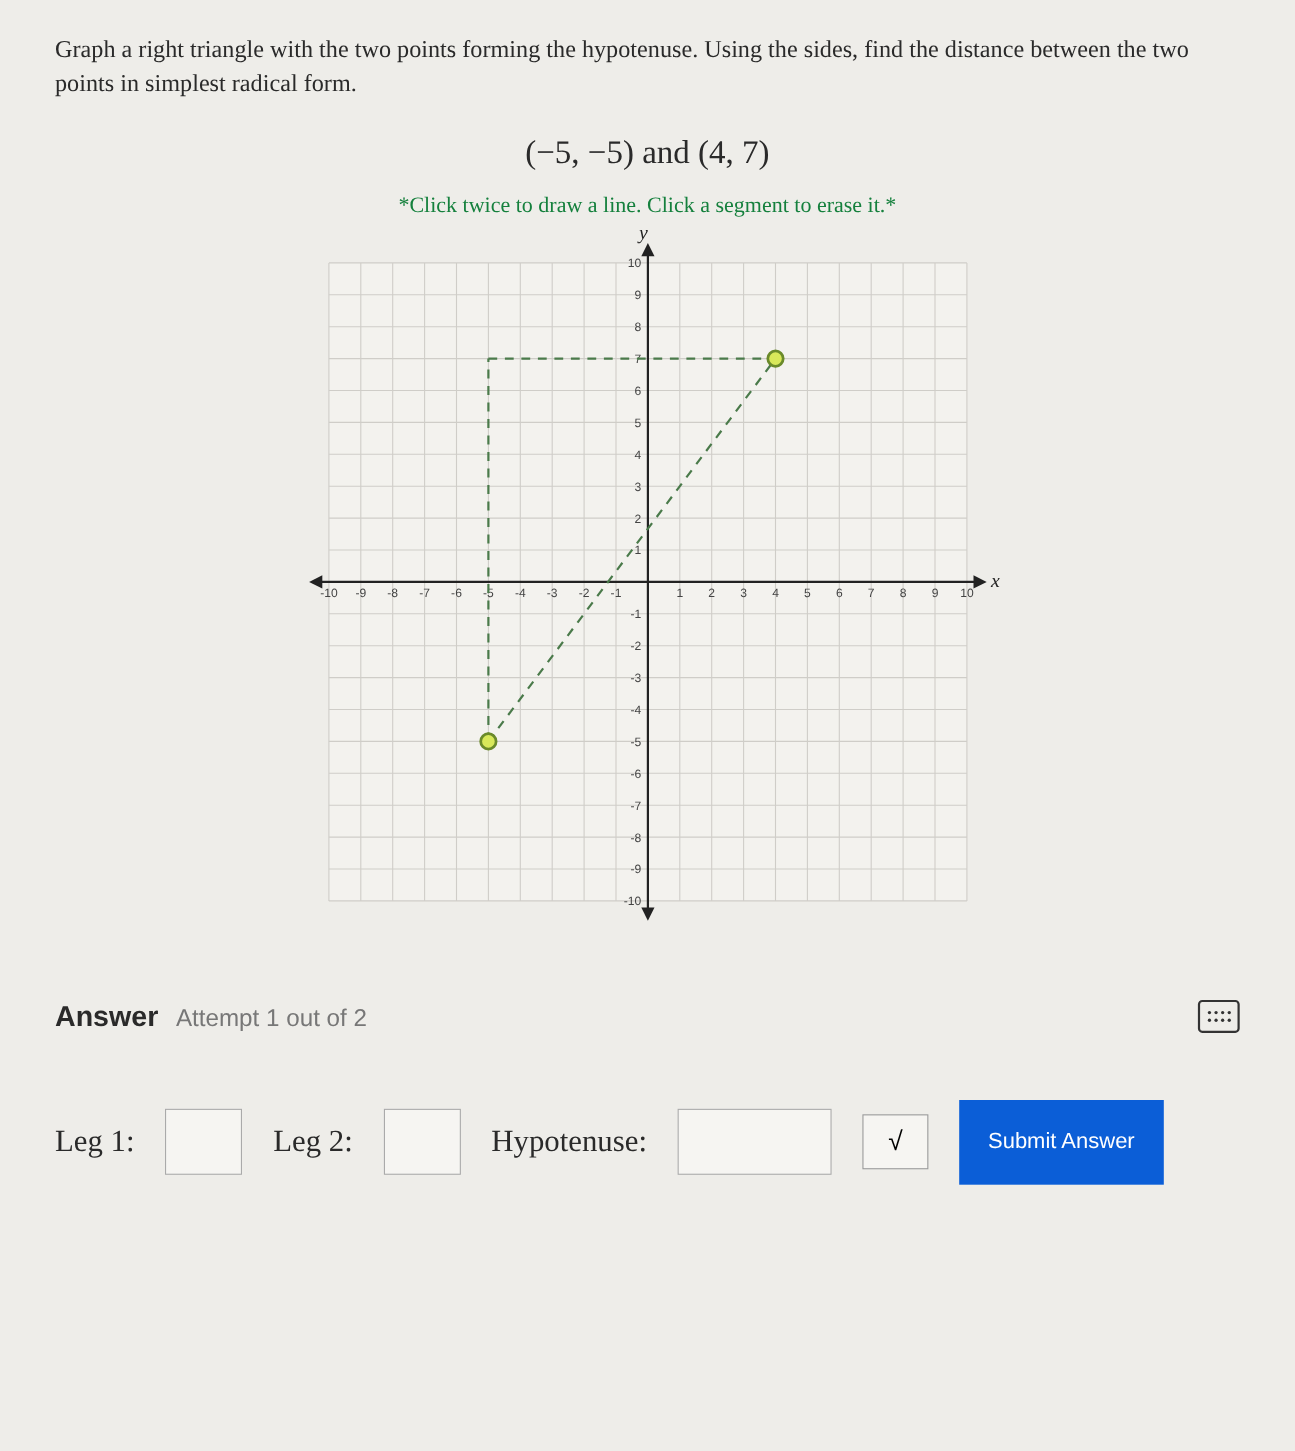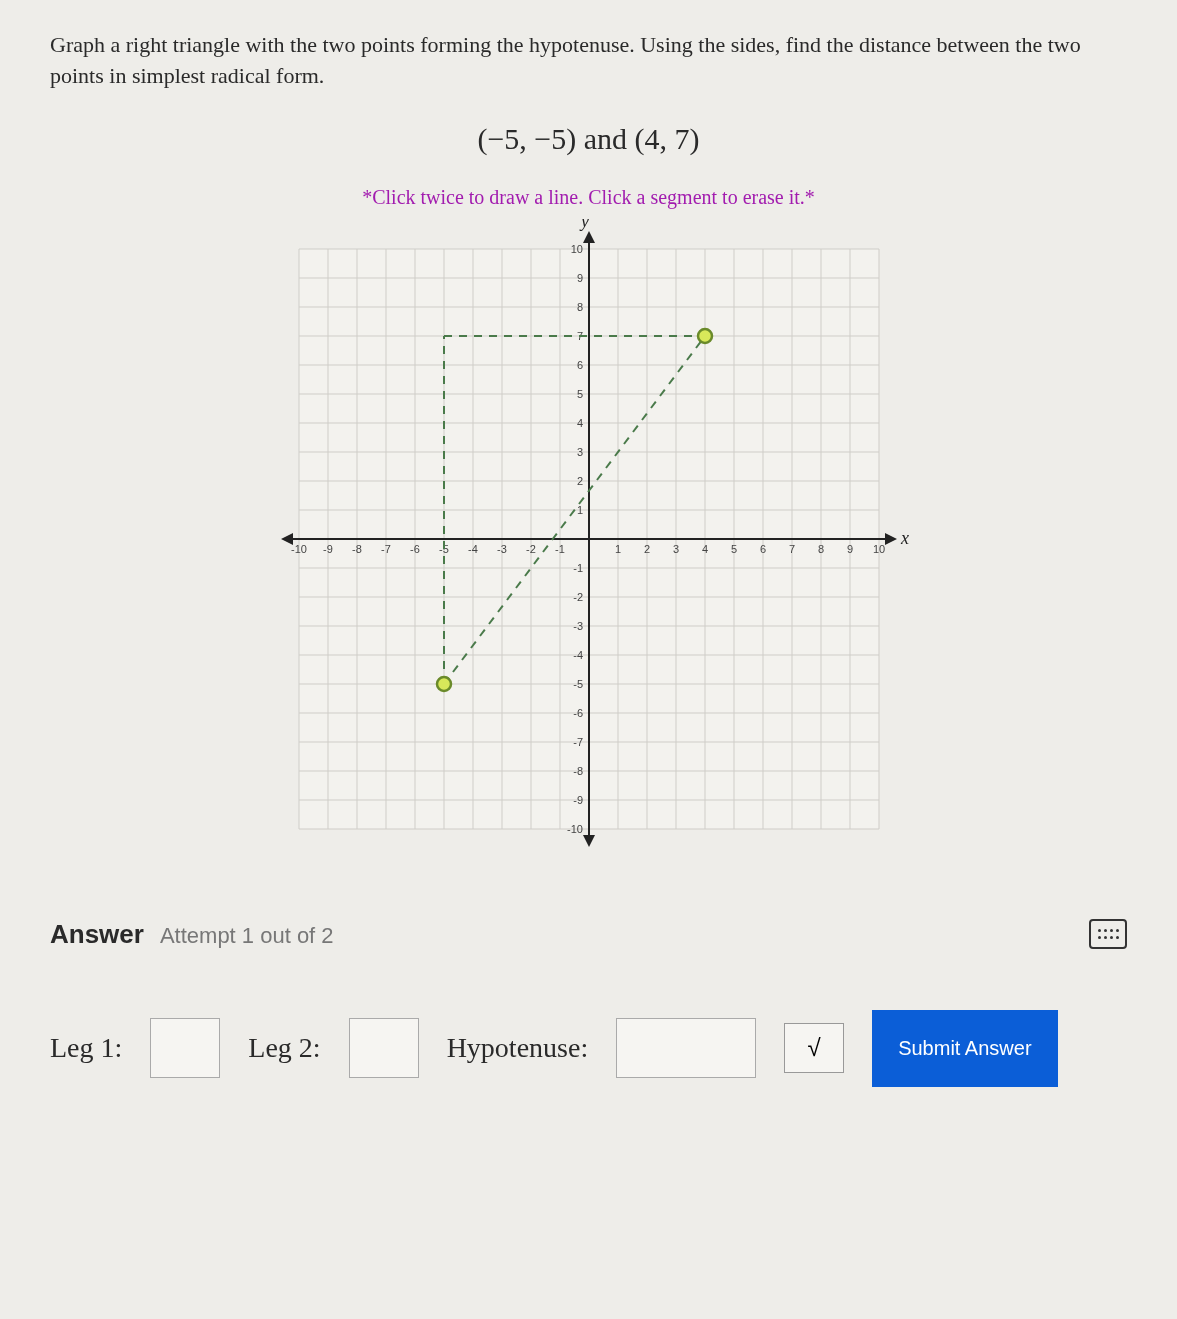--- a/index.html
+++ b/index.html
@@ -11,27 +11,27 @@
     color: #2a2a2a;
   }
   .question {
     font-size: 22px;
     line-height: 1.4;
     margin-bottom: 30px;
   }
   .points {
     font-size: 30px;
     text-align: center;
-    margin-bottom: 30px;
+    margin-bottom: 20px;
     font-family: 'Latin Modern', Georgia, serif;
   }
   .hint {
     font-size: 20px;
     text-align: center;
-    color: #a21caf;
+    color: #15803d;
     margin-bottom: 10px;
   }
   .graph-container {
     display: flex;
     justify-content: center;
     margin-bottom: 60px;
   }
   svg.graph { background: transparent; }
   .answer-row {
     display: flex;

